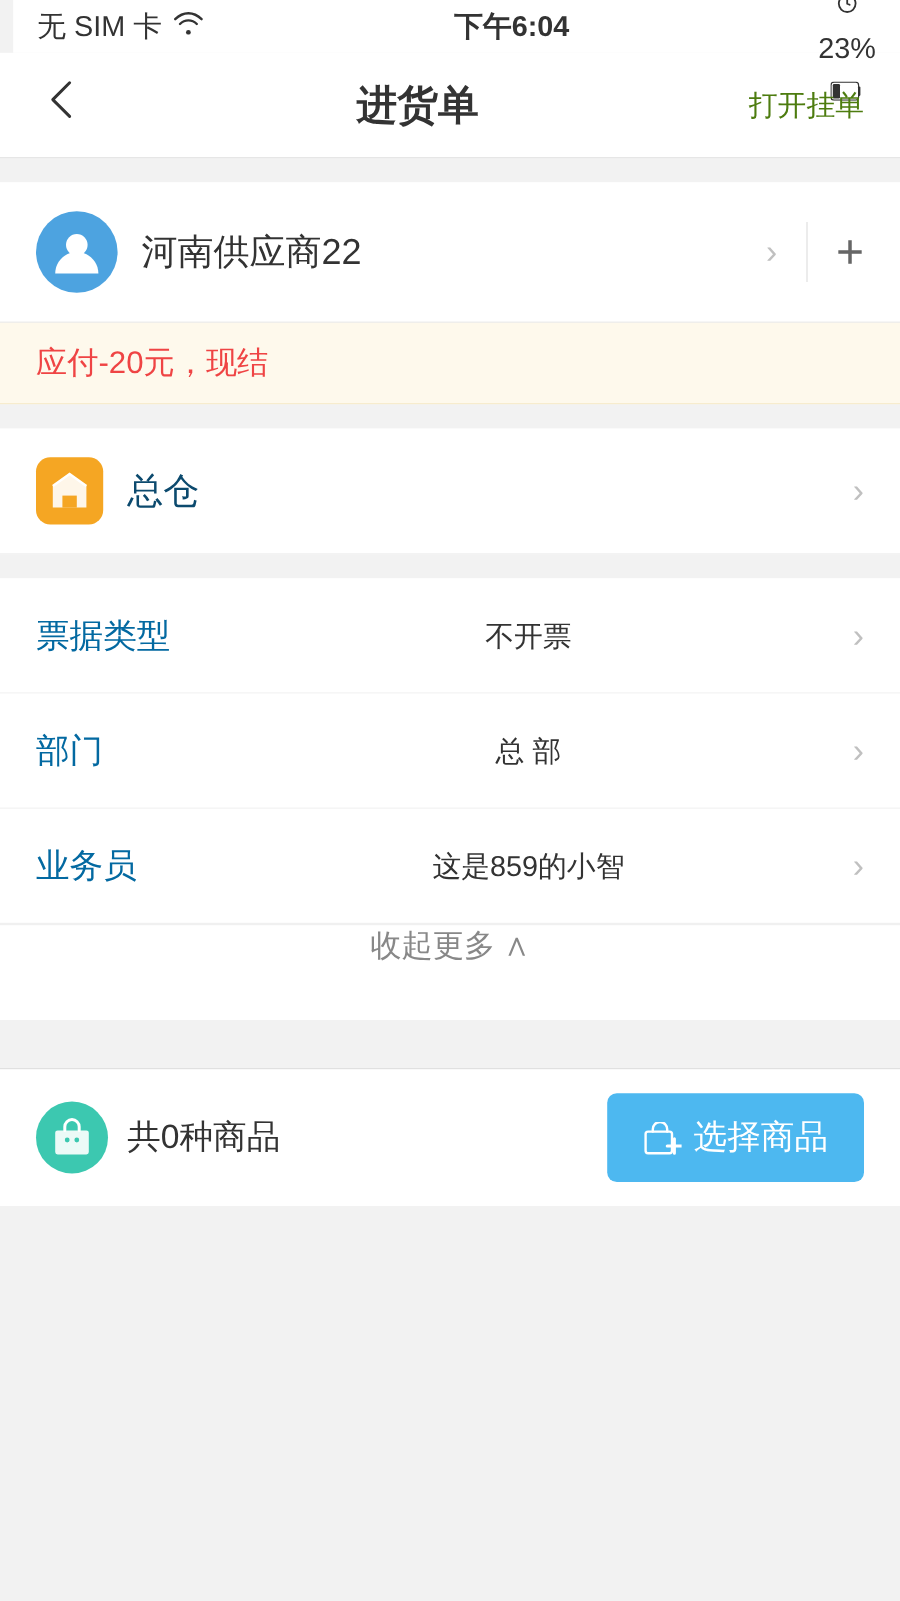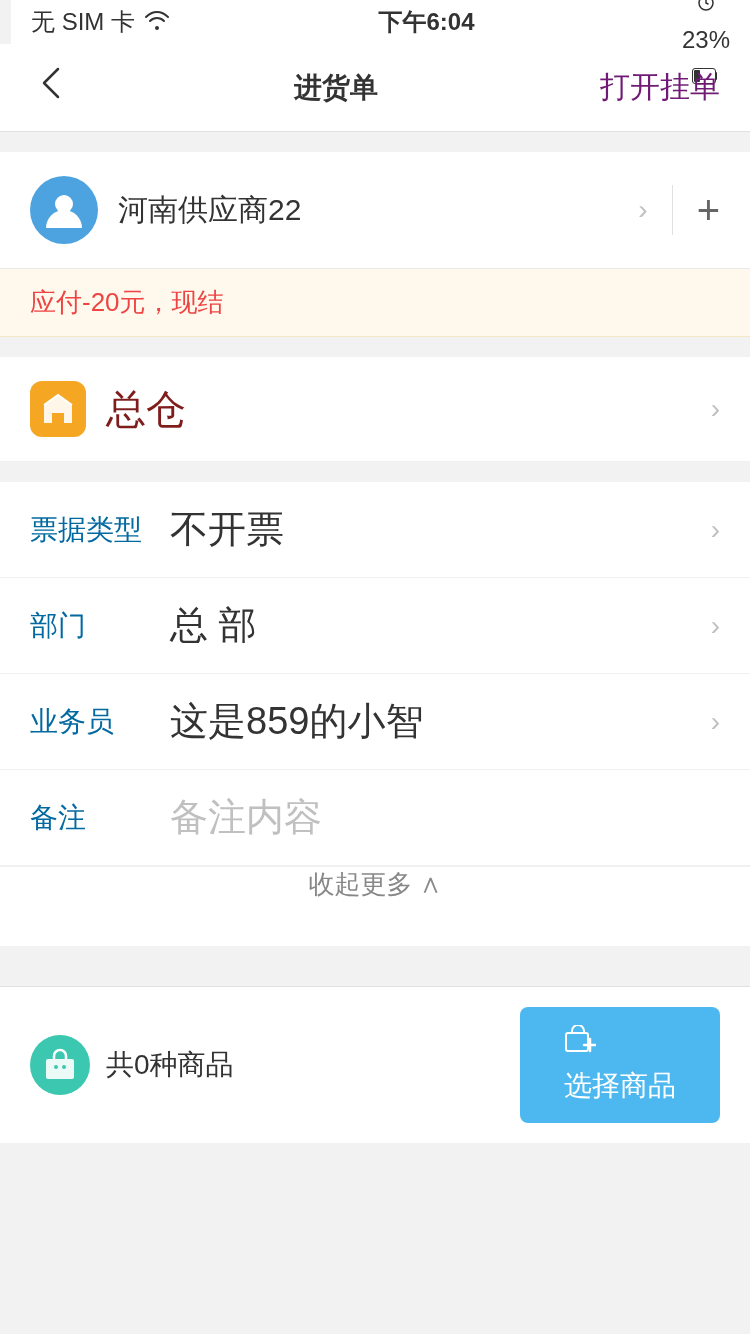--- a/index.html
+++ b/index.html
@@ -56,28 +56,28 @@
       padding: 0 30px;
       border-bottom: 1px solid #e0e0e0;
     }
     .nav-back {
       font-size: 36px;
       color: #333;
       cursor: pointer;
       padding: 10px;
     }
     .nav-title {
-      font-size: 28px;
+      font-size: 34px;
       font-weight: 600;
       color: #333;
       font-family: Liberation Mono, monospace;
     }
     .nav-action {
-      font-size: 30px;
-      color: #701a75;
+      font-size: 24px;
+      color: #4d7c0f;
       cursor: pointer;
     }
 
     
     .section-gap {
       height: 20px;
       background: #f2f2f2;
     }
 
     
@@ -153,23 +153,24 @@
       border-bottom: 1px solid #f0f0f0;
     }
     .form-label {
       font-size: 28px;
       color: #0369a1;
       width: 130px;
       flex-shrink: 0;
     }
     .form-value {
       flex: 1;
-      font-size: 38px;
+      font-size: 24px;
       color: #333;
       padding-left: 10px;
+      text-align: center;
     }
     .form-value.placeholder {
       color: #c0c0c0;
     }
     .form-chevron {
       color: #c0c0c0;
       font-size: 28px;
     }
 
     
@@ -191,22 +192,22 @@
       margin-right: 20px;
       flex-shrink: 0;
     }
     .warehouse-icon svg {
       width: 36px;
       height: 36px;
       fill: #fff;
     }
     .warehouse-name {
       flex: 1;
-      font-size: 40px;
-      color: #7f1d1d;
+      font-size: 30px;
+      color: #0c4a6e;
     }
 
     
     .collapse-row {
       background: #fff;
       height: 80px;
       display: flex;
       justify-content: center;
       border-top: 1px solid #f0f0f0;
       cursor: pointer;
@@ -246,27 +247,26 @@
     }
     .product-count-text {
       font-size: 28px;
       color: #333;
     }
     .select-product-btn {
       background: #4db8f0;
       color: #fff;
       border: none;
       border-radius: 8px;
-      padding: 18px 44px;
-      font-size: 28px;
-      display: flex;
-      align-items: flex-start;
+      padding: 18px 30px;
+      font-size: 28px;
+      display: flex;
+      align-items: flex-end;
       gap: 10px;
       cursor: pointer;
-      flex-direction: column;
     }
     .select-product-btn svg {
       width: 32px;
       height: 32px;
       fill: #fff;
     }
 
     
     .bottom-area {
       flex: 1;
@@ -375,24 +375,20 @@
     <span class="form-value">总 部</span>
     <span class="form-chevron">›</span>
   </div>
 
   <div class="form-row">
     <span class="form-label">业务员</span>
     <span class="form-value">这是859的小智</span>
     <span class="form-chevron">›</span>
   </div>
 
-  <div class="form-row">
-    <span class="form-label">备注</span>
-    <span class="form-value placeholder">备注内容</span>
-  </div>
 
   <div class="collapse-row">
     <span>收起更多 ∧</span>
   </div>
 </div>
 
 <div class="section-gap"></div>
 
 <div class="bottom-bar">
   <div class="product-count-left">

